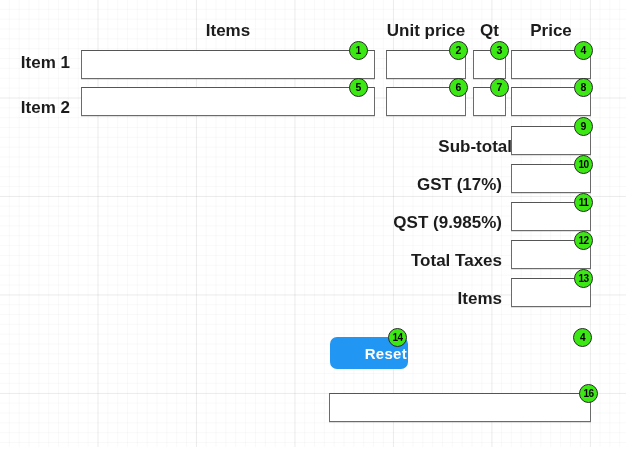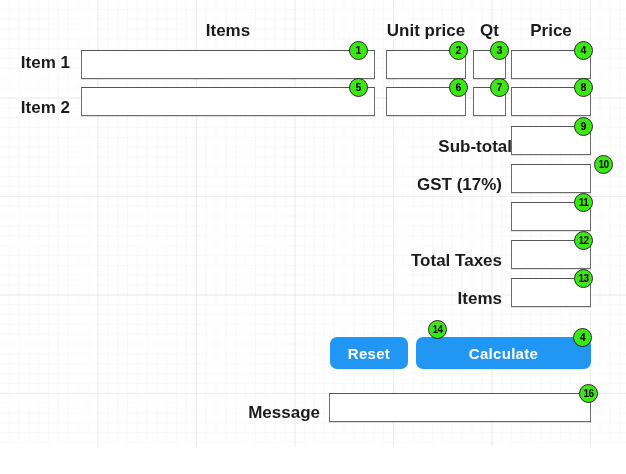--- a/index.html
+++ b/index.html
@@ -71,20 +71,21 @@
     background: #2196f3;
     border: none;
     border-radius: 7px;
     color: #ffffff;
     font-family: "Liberation Sans", sans-serif;
     font-size: 15px;
     font-weight: bold;
     letter-spacing: 0.3px;
     cursor: pointer;
     padding: 1px;
+    text-align: right;
   }
 
   .marker {
     position: absolute;
     width: 19px;
     height: 19px;
     border-radius: 50%;
     background: #3ce813;
     border: 1px solid #2a2a2a;
     box-sizing: border-box;
@@ -133,50 +134,49 @@
   <input class="fld" type="text" style="left: 473px; top: 87px; width: 33px; height: 29px;" value="">
 
   <input class="fld" type="text" style="left: 511px; top: 87px; width: 80px; height: 29px;" value="">
 
   <div class="lbl right" style="left:390px; top:138px; width:122px;">Sub-total</div>
   <input class="fld" type="text" style="left: 511px; top: 126px; width: 80px; height: 29px;" value="">
 
   <div class="lbl right" style="left:380px; top:176px; width:122px;">GST (17%)</div>
   <input class="fld" type="text" style="left: 511px; top: 164px; width: 80px; height: 29px;" value="">
 
+  <div class="lbl right" style="left:380px; top:214px; width:122px;">QST (9.985%)</div>
   <input class="fld" type="text" style="left: 511px; top: 202px; width: 80px; height: 29px;" value="">
 
   <div class="lbl right" style="left:380px; top:252px; width:122px;">Total Taxes</div>
   <input class="fld" type="text" style="left: 511px; top: 240px; width: 80px; height: 29px;" value="">
 
   <div class="lbl right" style="left:380px; top:290px; width:122px;">Items</div>
   <input class="fld" type="text" style="left: 511px; top: 278px; width: 80px; height: 29px;" value="">
 
   <button class="btn" style="left:330px; top:337px; width:78px; height:32px;">Reset</button>
 
-  <button class="btn" style="left:416px; top:337px; width:175px; height:32px;">Calculate</button>
 
-  <div class="lbl right" style="left:200px; top:404px; width:120px;">Message</div>
 
   <input class="fld" type="text" style="left: 329px; top: 393px; width: 262px; height: 29px;" value="">
 
   <div class="marker" style="left:349px; top:41px;">1</div>
   <div class="marker" style="left:449px; top:41px;">2</div>
   <div class="marker" style="left:490px; top:41px;">3</div>
   <div class="marker" style="left:574px; top:41px;">4</div>
 
   <div class="marker" style="left:349px; top:78px;">5</div>
   <div class="marker" style="left:449px; top:78px;">6</div>
   <div class="marker" style="left:490px; top:78px;">7</div>
   <div class="marker" style="left:574px; top:78px;">8</div>
 
   <div class="marker" style="left:574px; top:117px;">9</div>
-  <div class="marker two" style="left:594px; top:155px;">10</div>
+  <div class="marker two" style="left:574px; top:155px;">10</div>
   <div class="marker two" style="left:574px; top:193px;">11</div>
   <div class="marker two" style="left:574px; top:231px;">12</div>
   <div class="marker two" style="left:574px; top:269px;">13</div>
 
-  <div class="marker two" style="left:388px; top:320px;margin-left:40px;">14</div>
+  <div class="marker two" style="left:388px; top:328px;">14</div>
   <div class="marker two" style="left:573px; top:328px;">4</div>
   <div class="marker two" style="left:579px; top:384px;">16</div>
 
   <div id="grid-mask-bottom"></div>
 </div>
 
 </body></html>

